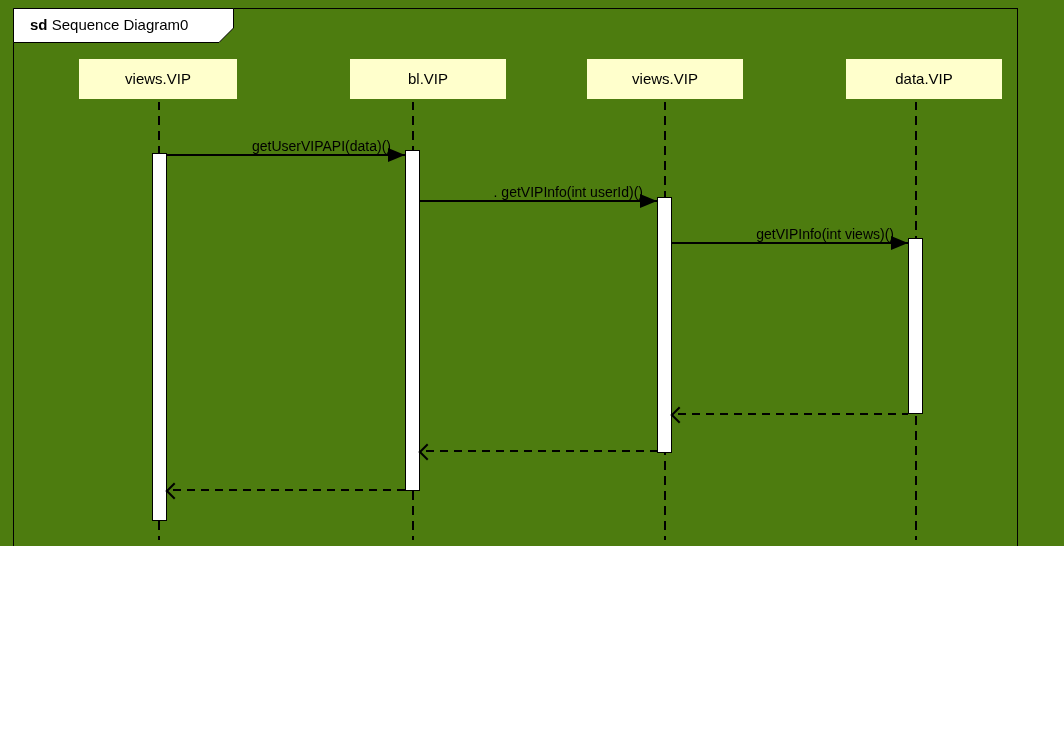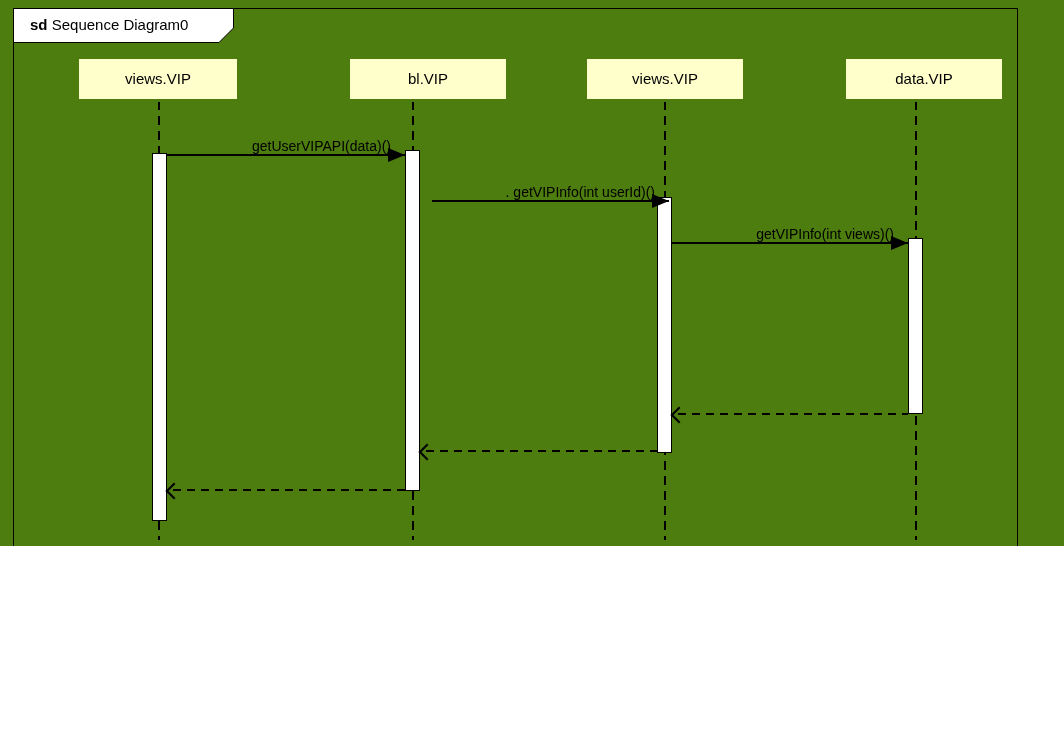--- a/index.html
+++ b/index.html
@@ -115,21 +115,21 @@
   <div class="activation" style="left:152px;top:153px;height:368px"></div>
   <div class="activation" style="left:405px;top:150px;height:341px"></div>
   <div class="activation" style="left:657px;top:197px;height:256px"></div>
   <div class="activation" style="left:908px;top:238px;height:176px"></div>
 
   <div class="msg" style="left:167px;top:138px;width:238px">
     <div class="msg-label">getUserVIPAPI(data)()</div>
     <div class="msg-line-solid"></div>
     <div class="arrow-solid"></div>
   </div>
-  <div class="msg" style="left:432px;top:184px;width:237px">
+  <div class="msg" style="left:420px;top:184px;width:237px">
     <div class="msg-label">. getVIPInfo(int userId)()</div>
     <div class="msg-line-solid"></div>
     <div class="arrow-solid"></div>
   </div>
   <div class="msg" style="left:672px;top:226px;width:236px">
     <div class="msg-label">getVIPInfo(int views)()</div>
     <div class="msg-line-solid"></div>
     <div class="arrow-solid"></div>
   </div>
 

